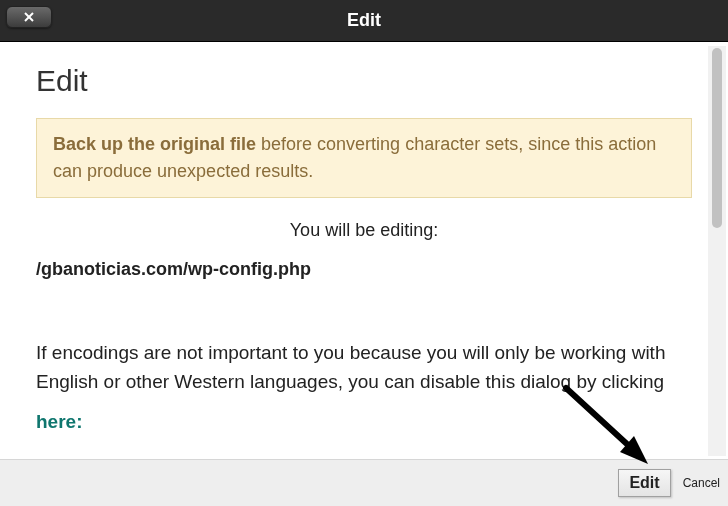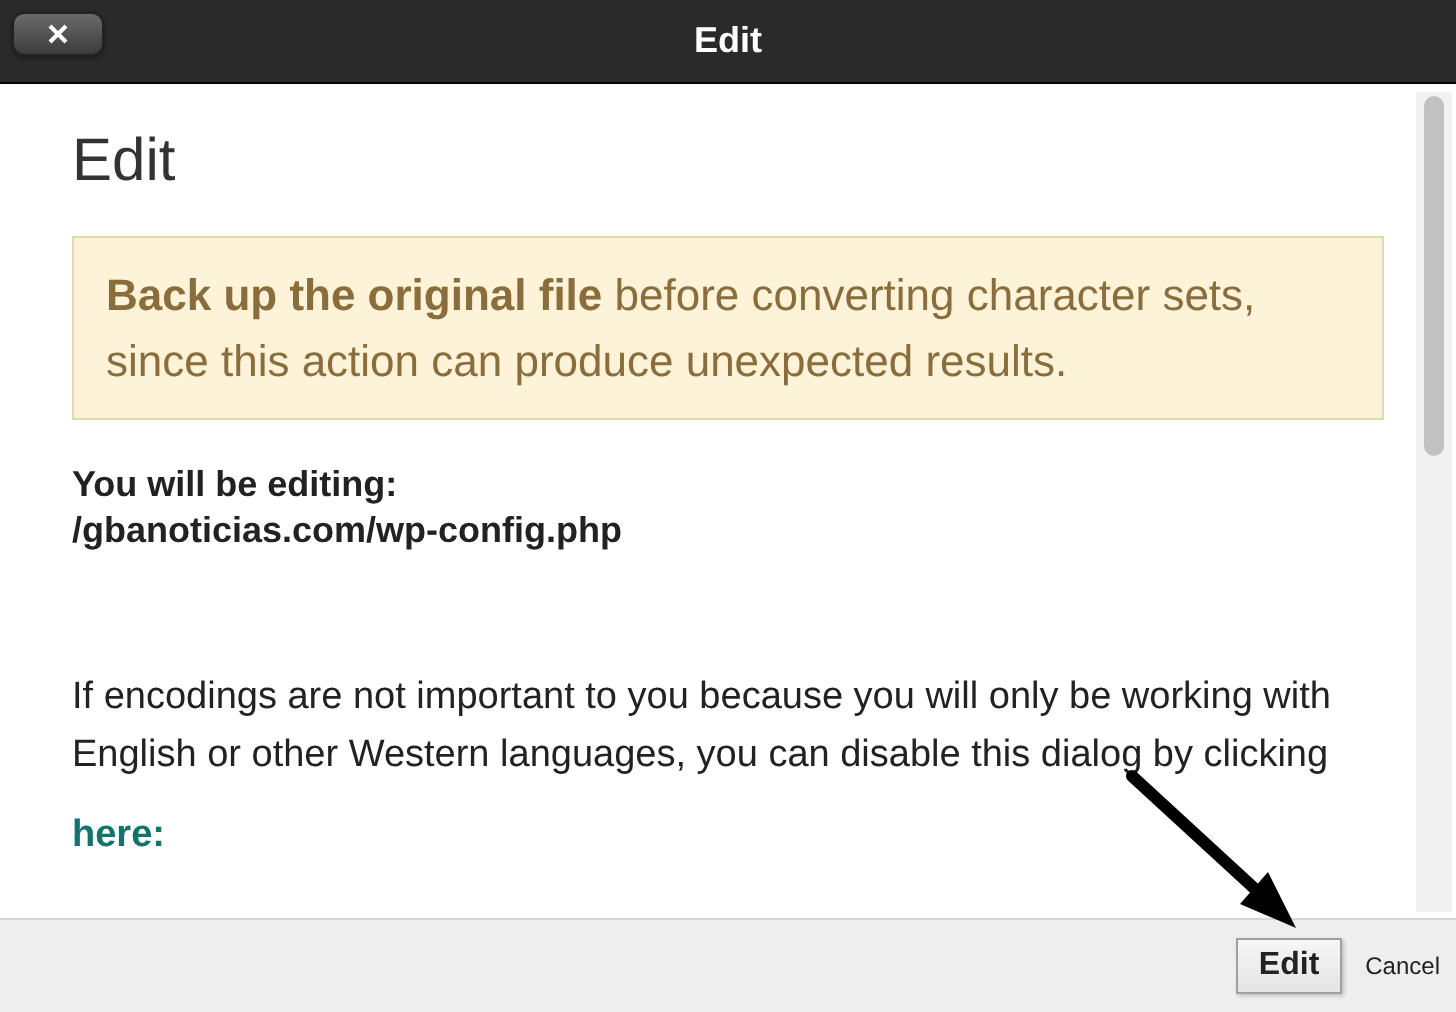--- a/index.html
+++ b/index.html
@@ -73,31 +73,32 @@
     h1.page-title {
       font-size: 30px;
       font-weight: normal;
       color: #333;
       margin-bottom: 20px;
     }
     .warning-box {
       background: #fdf3d8;
       border: 1px solid #e8d9a8;
       padding: 12px 16px;
-      font-size: 22px;
+      font-size: 18px;
       line-height: 1.5;
       color: #8a6d3b;
       margin-bottom: 22px;
     }
     .warning-box .bold { font-weight: bold; }
     .editing-label {
       font-size: 18px;
-      font-weight: bold;
-      color: #222;
-      margin-bottom: 2px;
+      font-weight: normal;
+      color: #222;
+      margin-bottom: 18px;
+      text-align: center;
     }
     .editing-path {
       font-size: 18px;
       font-weight: bold;
       color: #222;
       margin-bottom: 58px;
     }
     .encoding-text {
       font-size: 19px;
       font-weight: normal;

